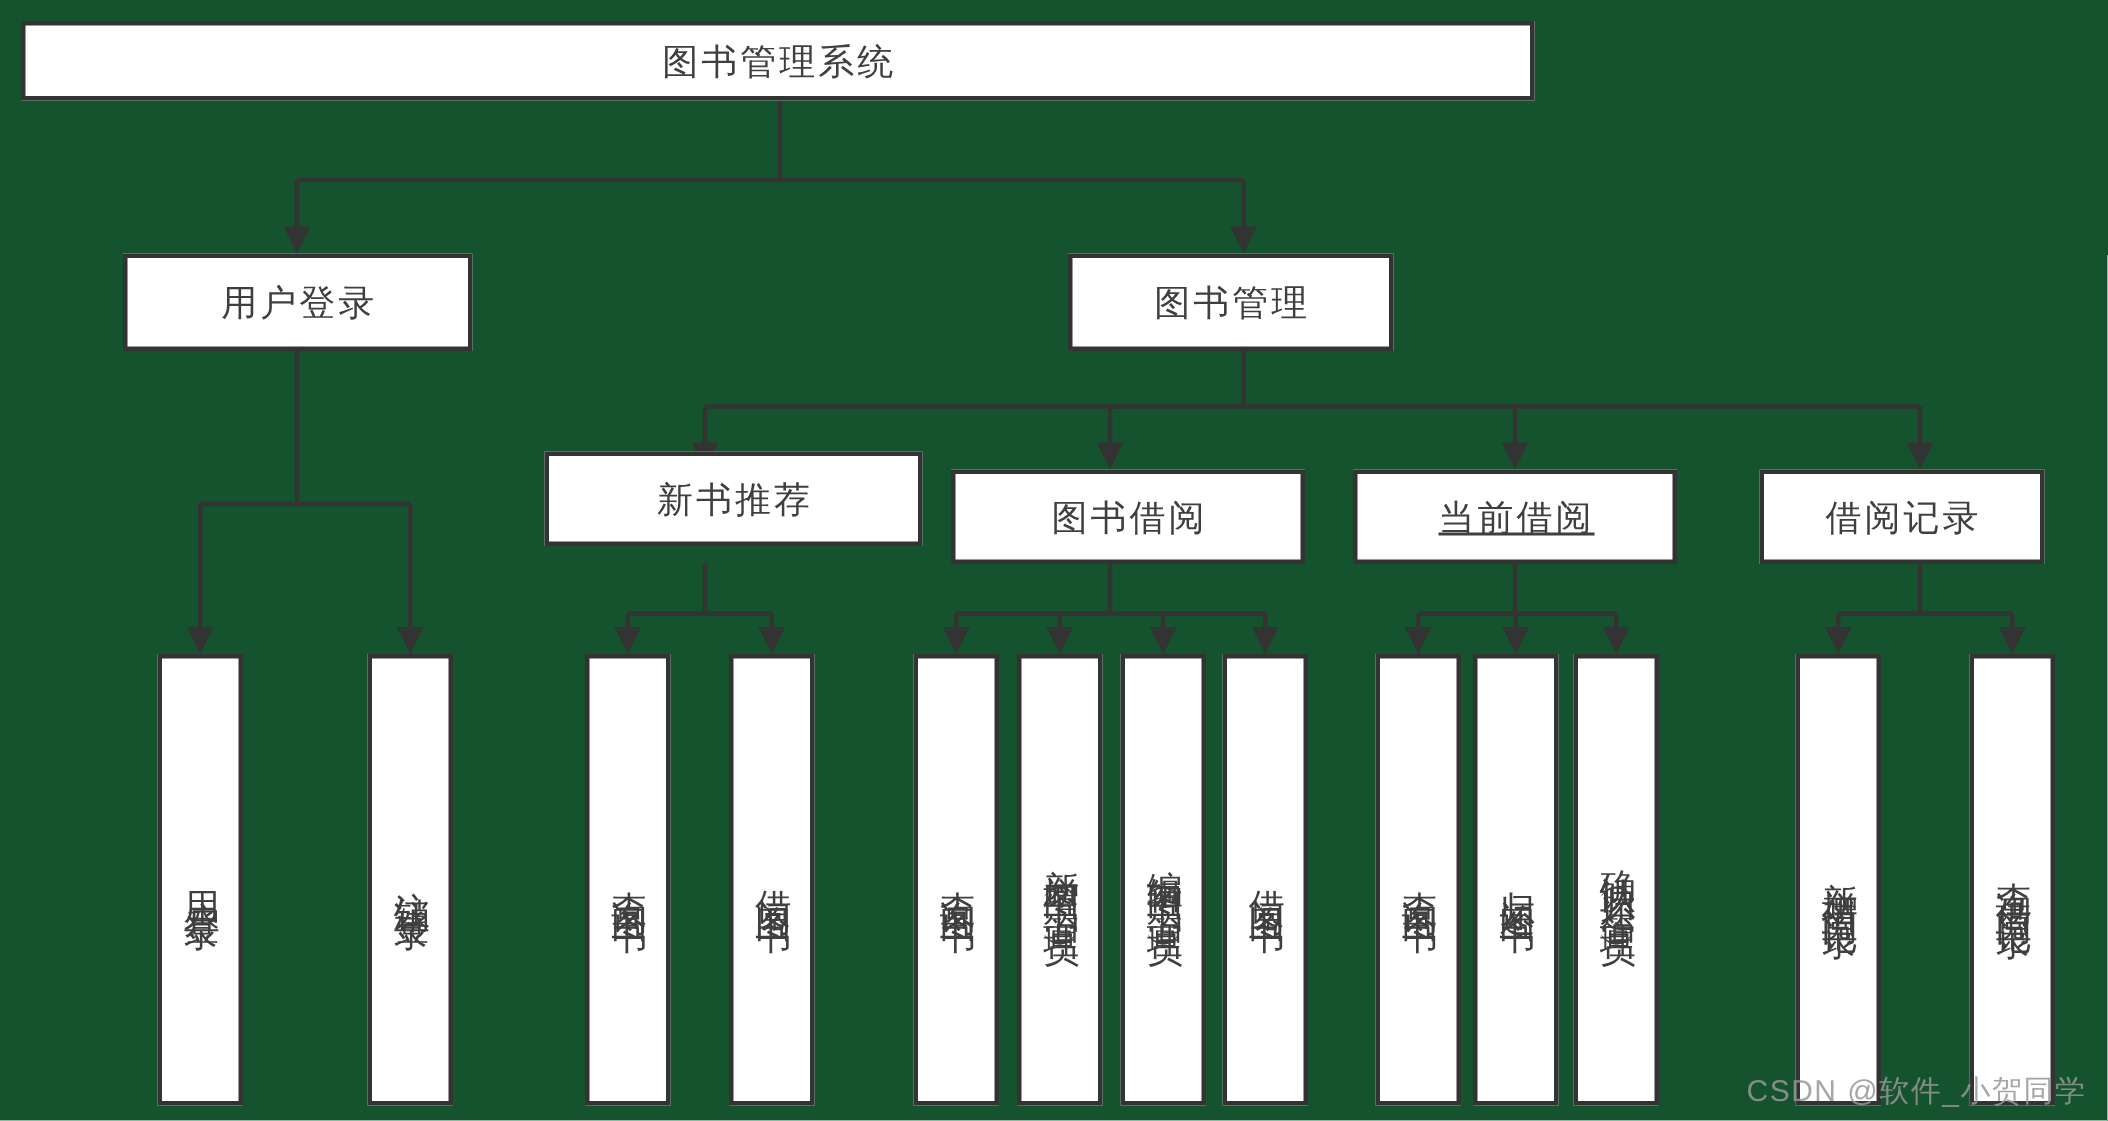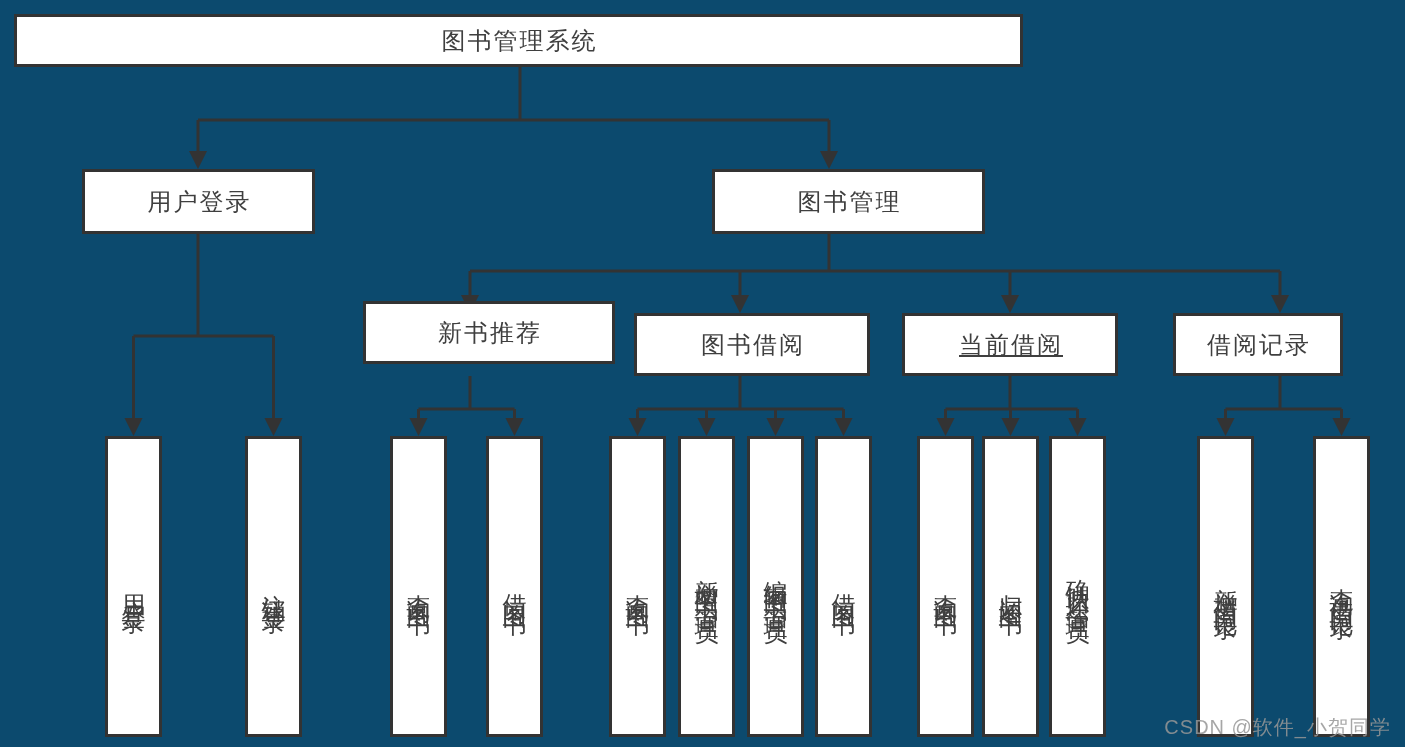--- a/index.html
+++ b/index.html
@@ -4,21 +4,21 @@
 <style>
   html, body {
     margin: 0;
     padding: 0;
     background: #ffffff;
   }
   #canvas {
     position: relative;
     width: 1405px;
     height: 747px;
-    background: #0c4a6e;
+    background: #14532d;
     overflow: hidden;
     font-family: "Liberation Sans", "DejaVu Sans", sans-serif;
   }
   #connectors {
     position: absolute;
     left: 0;
     top: 0;
     width: 1405px;
     height: 747px;
   }
@@ -41,25 +41,25 @@
   .box.v .lbl {
     writing-mode: vertical-lr;
     text-orientation: mixed;
     letter-spacing: 6px;
     text-indent: 0;
     line-height: 1;
   }
   
   .n-root { left: 14px;  top: 14px;  width: 1009px; height: 53px; }
   .n-b0   { left: 82px;  top: 169px; width: 233px;  height: 65px; }
-  .n-b1   { left: 712px; top: 169px; width: 273px;  height: 65px; }
+  .n-b1   { left: 712px; top: 169px; width: 217px;  height: 65px; }
   .n-c0   { left: 363px; top: 301px; width: 252px;  height: 63px; }
   .n-c1   { left: 634px; top: 313px; width: 236px;  height: 63px; }
   .n-c2   { left: 902px; top: 313px; width: 216px;  height: 63px; text-decoration: underline; }
-  .n-c3   { left: 1173px;top: 313px; width: 170px;  height: 63px; }
+  .n-c3   { left: 1173px;top: 313px; width: 190px;  height: 63px; }
   .leaf   { top: 436px; width: 57px; height: 301px; }
   .l-g1a { left: 105px; }  .l-g1b { left: 245px; }
   .l-g2a { left: 390px; }  .l-g2b { left: 486px; }
   .l-g3a { left: 609px; }  .l-g3b { left: 678px; }
   .l-g3c { left: 747px; }  .l-g3d { left: 815px; }
   .l-g4a { left: 917px; }  .l-g4b { left: 982px; }
   .l-g4c { left: 1049px; }
   .l-g5a { left: 1197px; } .l-g5b { left: 1313px; }
   #watermark {
     position: absolute;

